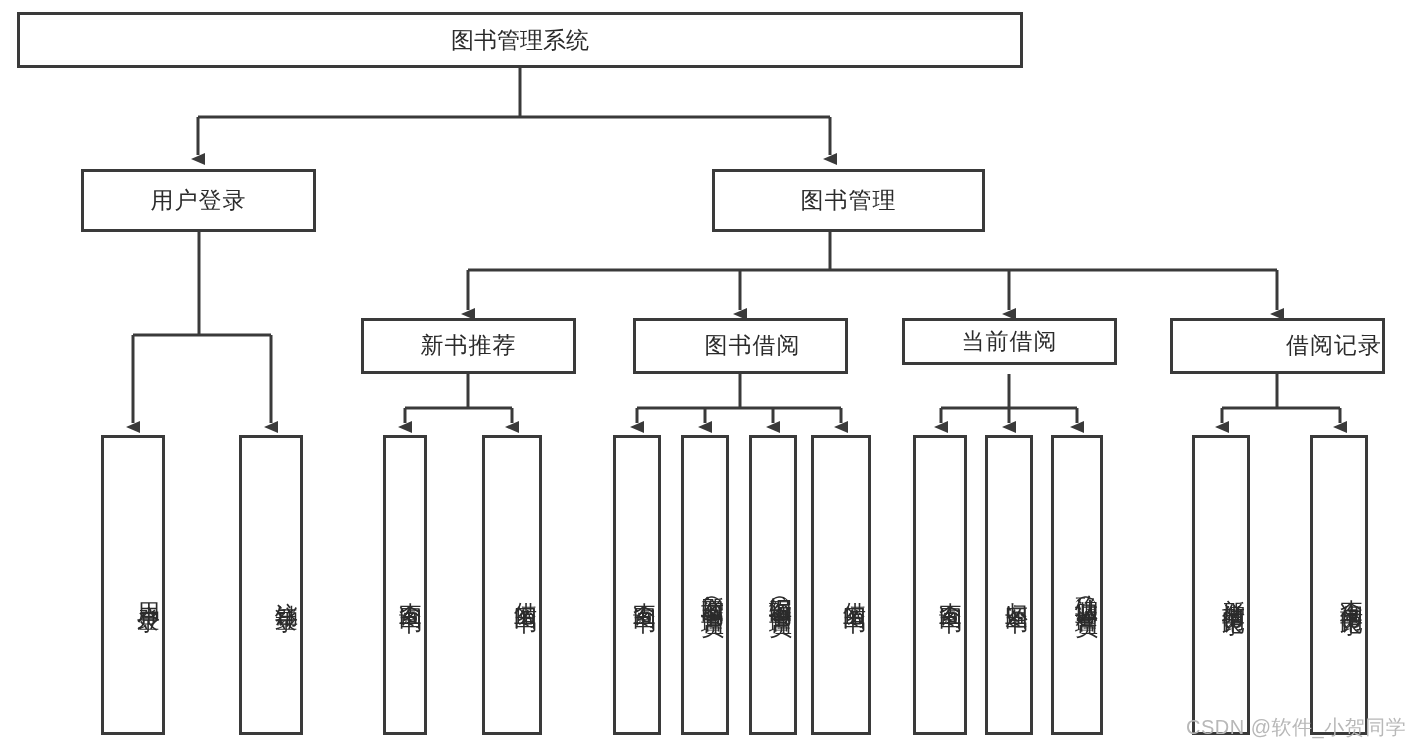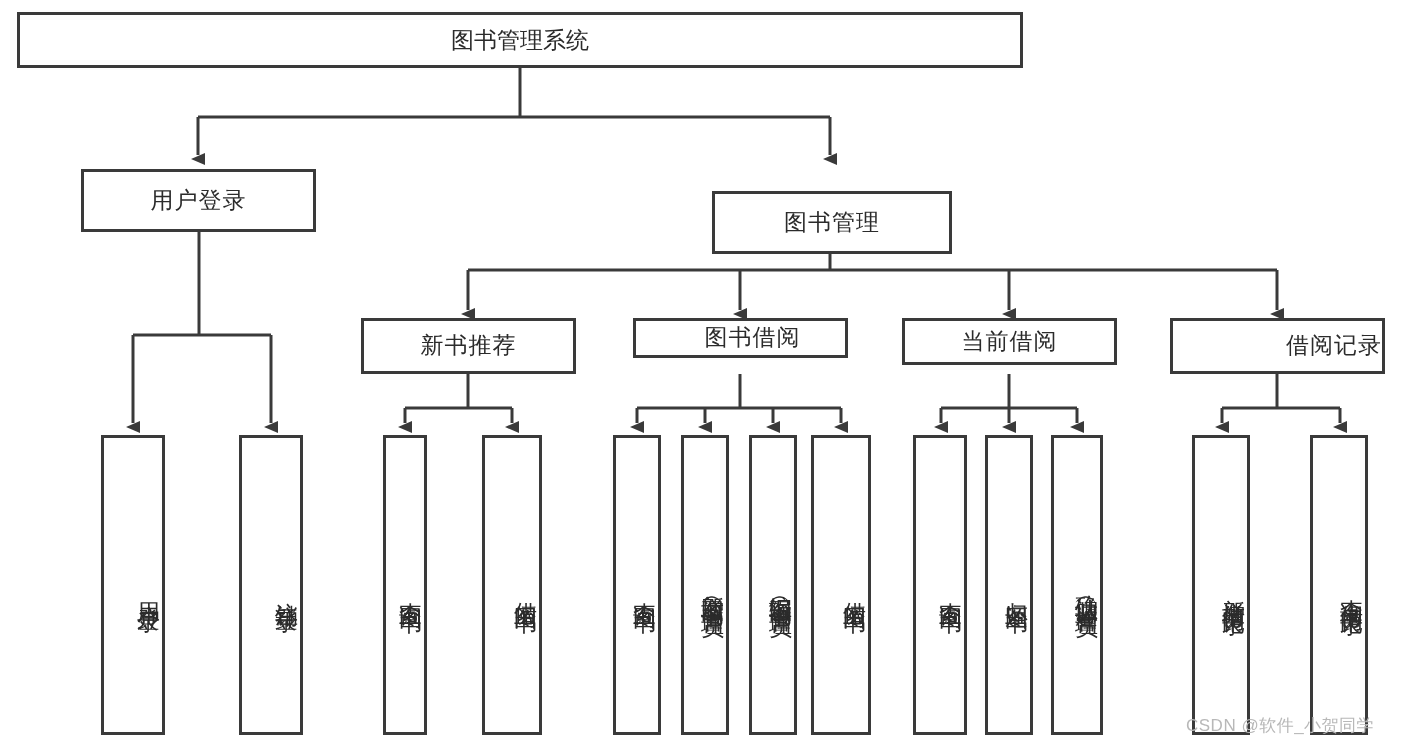--- a/index.html
+++ b/index.html
@@ -57,21 +57,21 @@
   }
   .node.vert > span {
     writing-mode: vertical-rl;
     text-orientation: upright;
     display: block;
   }
   .watermark {
     position: absolute;
     left: 1186px;
     top: 714px;
-    font-size: 17px;
+    font-size: 20px;
     color: #b8b8b8;
     white-space: nowrap;
     letter-spacing: 0.5px;
   }
 </style>
 </head>
 <body>
 
 <div id="canvas">
 
@@ -126,28 +126,28 @@
     </g>
   </svg>
 
   <div class="node root" style="left:17px; top:12px; width:1006px; height:56px;">
     <span>图书管理系统</span>
   </div>
 
   <div class="node horiz" style="left:81px; top:169px; width:235px; height:63px;">
     <span>用户登录</span>
   </div>
-  <div class="node horiz" style="left:712px; top:169px; width:240px; height:63px;margin-top:22px;">
+  <div class="node horiz" style="left:712px; top:169px; width:273px; height:63px;">
     <span>图书管理</span>
   </div>
 
   <div class="node horiz" style="left:361px; top:318px; width:215px; height:56px;">
     <span>新书推荐</span>
   </div>
-  <div class="node horiz" style="left:633px; top:318px; width:215px; height:40px;padding-left:24px;">
+  <div class="node horiz" style="left:633px; top:318px; width:215px; height:56px;padding-left:24px;">
     <span>图书借阅</span>
   </div>
   <div class="node horiz" style="left:902px; top:318px; width:215px; height:47px;">
     <span>当前借阅</span>
   </div>
   <div class="node horiz" style="left:1170px; top:318px; width:215px; height:56px;justify-content:flex-end;">
     <span>借阅记录</span>
   </div>
 
   <div class="node vert" style="left:101px; top:435px; width:64px; height:300px;">

